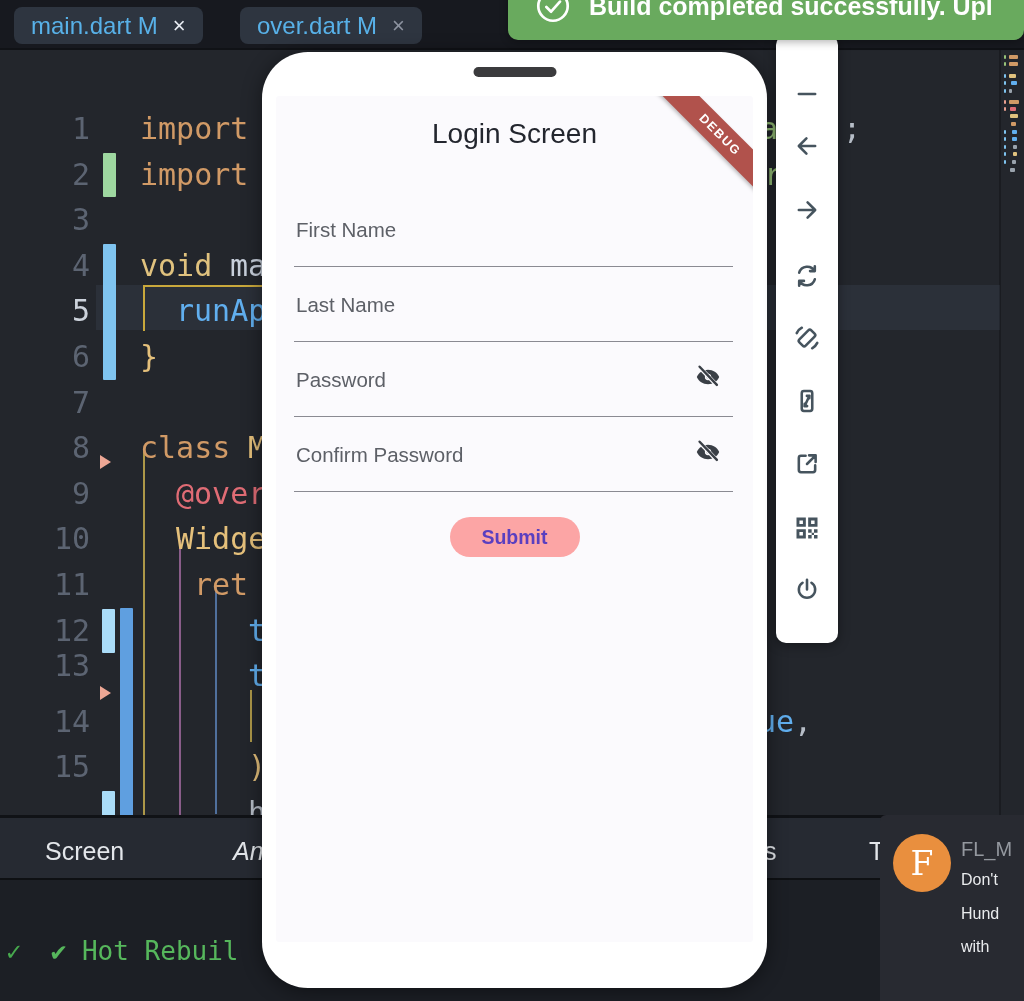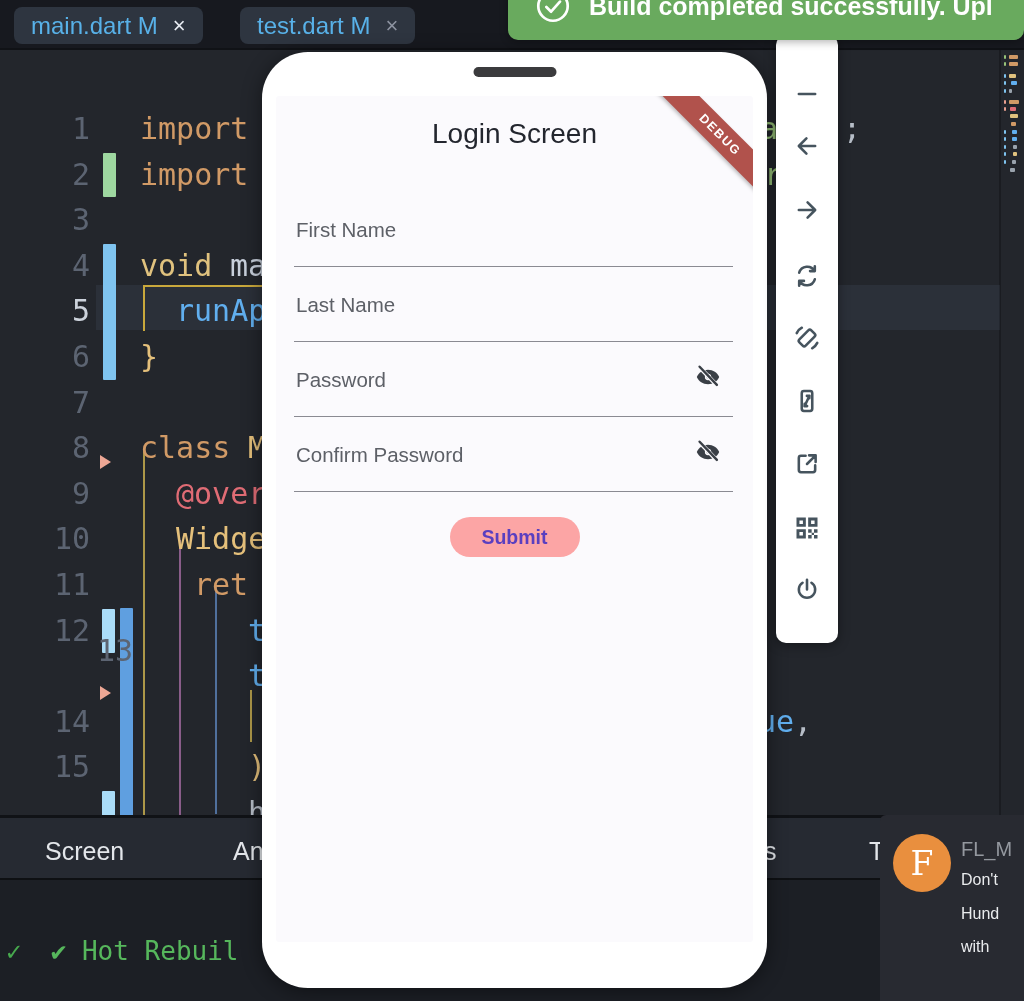--- a/index.html
+++ b/index.html
@@ -90,21 +90,21 @@
 <body>
 
 <div id="stage">
 
   <div class="topbar">
     <div class="tab" style="left:14px">
       <span>main.dart M</span>
       <span class="close">×</span>
     </div>
     <div class="tab dim" style="left:240px">
-      <span>test.dart M</span>
+      <span>over.dart M</span>
       <span class="close">×</span>
     </div>
   </div>
 
   <div class="editor" id="editor">
     <div class="mm-seam"></div>
   <div class="hl-line" style="top: 235.4px;"></div>
       <div class="bracket-h" style="left: 143px; top: 235px; width: 126px;"></div>
       <div class="bracket-v" style="left: 143px; top: 235px; height: 46px;"></div>
       <div class="chbar" style="left: 103px; top: 103px; width: 13px; height: 44px; background: rgb(158, 215, 160);"></div>
@@ -138,21 +138,21 @@
       <span class="token kw" style="left: 140px; top: 376.2px;">class</span>
       <span class="token cls" style="left: 248px; top: 376.2px;">M</span>
       <div class="lnum" style="top: 421.8px;">9</div>
       <span class="token meta" style="left: 176px; top: 421.8px;">@over</span>
       <div class="lnum" style="top: 467.4px;">10</div>
       <span class="token cls" style="left: 176px; top: 467.4px;">Widge</span>
       <div class="lnum" style="top: 513px;">11</div>
       <span class="token kw" style="left: 194px; top: 513px;">ret</span>
       <div class="lnum" style="top: 558.6px;">12</div>
       <span class="token call" style="left: 248px; top: 558.6px;">t</span>
-      <div class="lnum" style="top: 579px; margin-left: 43px;">13</div>
+      <div class="lnum" style="top: 594px;">13</div>
       <span class="token call" style="left: 248px; top: 604.2px;">t</span>
       <div class="lnum" style="top: 649.8px;">14</div>
       <span class="token call" style="left: 758px; top: 649.8px;">ue</span>
       <span class="token plain" style="left: 794px; top: 649.8px;">,</span>
       <div class="lnum" style="top: 695.4px;">15</div>
       <span class="token brace" style="left: 248px; top: 695.4px;">)</span>
       <div class="lnum" style="top: 772px;">16</div>
       <span class="token plain" style="left: 248px; top: 741px;">h</span>
       <div class="mm-bit" style="left: 1004px; top: 5px; width: 2px; background: rgb(152, 195, 121);"></div>
       <div class="mm-bit" style="left: 1009px; top: 5px; width: 9px; background: rgb(209, 154, 102);"></div>
@@ -178,21 +178,21 @@
       <div class="mm-bit" style="left: 1013px; top: 95px; width: 4px; background: rgb(154, 163, 173);"></div>
       <div class="mm-bit" style="left: 1004px; top: 102px; width: 2px; background: rgb(127, 196, 240);"></div>
       <div class="mm-bit" style="left: 1013px; top: 102px; width: 4px; background: rgb(224, 194, 126);"></div>
       <div class="mm-bit" style="left: 1004px; top: 110px; width: 2px; background: rgb(127, 196, 240);"></div>
       <div class="mm-bit" style="left: 1012px; top: 110px; width: 4px; background: rgb(154, 163, 173);"></div>
       <div class="mm-bit" style="left: 1010px; top: 118px; width: 5px; background: rgb(154, 163, 173);"></div>
     </div>
 
   <div class="panelbar" id="panelbar">
       <div class="panel-tab" style="left: 45px;">Screen</div>
-      <div class="panel-tab" style="left: 233px;">An</div>
+      <div class="panel-tab" style="left: 233px; font-style: italic;">An</div>
       <div class="panel-tab" style="left: 764px;">s</div>
       <div class="panel-tab" style="left: 869px;">T</div>
     </div>
 
   <div class="console">
     <div class="console-line"><span class="chk">✓</span><span>✔ Hot Rebuil</span></div>
   </div>
 
   <div class="chat">
     <div class="avatar">F</div>

